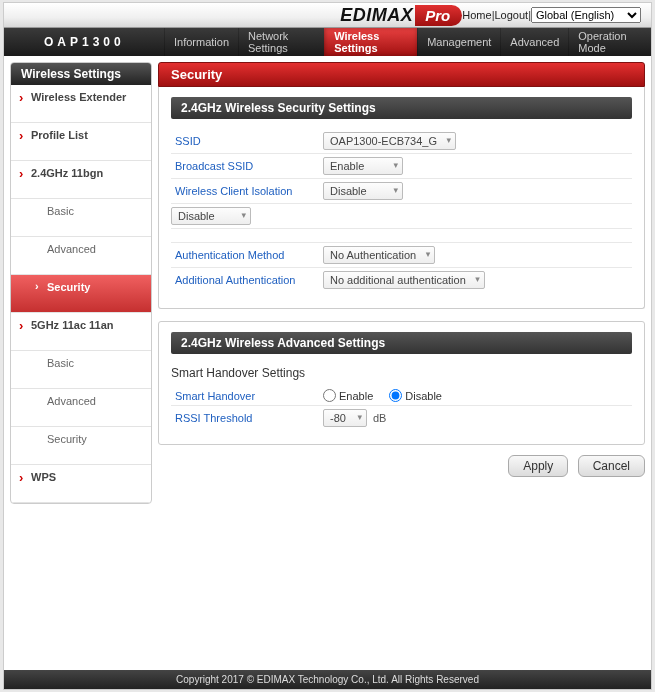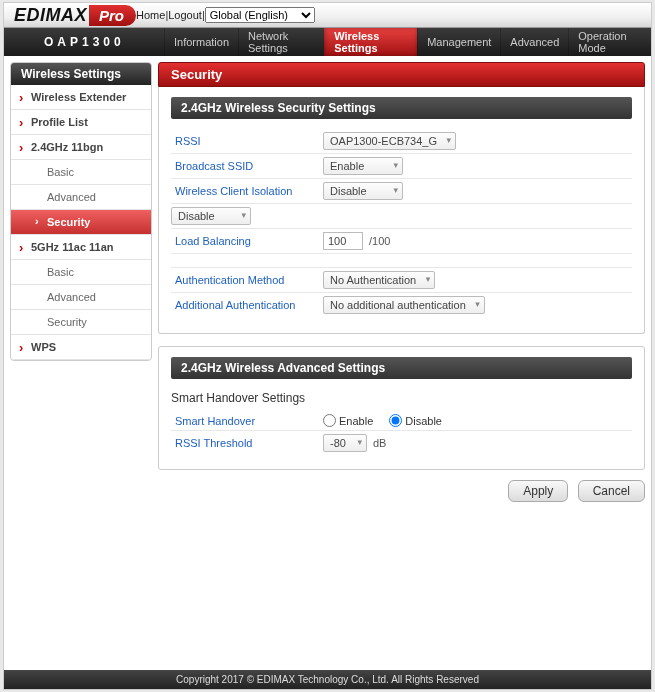--- a/index.html
+++ b/index.html
@@ -19,21 +19,21 @@
     min-height: 688px;
     display: flex;
     flex-direction: column;
   }
   
   .header {
     height: 24px;
     background: linear-gradient(to bottom, #fff 0%, #f0f0f0 60%, #d8d8d8 100%);
     display: flex;
     align-items: center;
-    justify-content: flex-start;
+    justify-content: flex-end;
     padding: 12px 10px;
     border-bottom: 1px solid #999;
   }
   .logo { display: flex; align-items: center; font-weight: bold; font-style: italic; font-size: 18px; }
   .logo-edimax { color: #111; letter-spacing: 0.5px;}
   .logo-pro {
     background: linear-gradient(to bottom, #e03030, #a01010);
     color: #fff; padding: 2px 12px 2px 10px;
     border-radius: 0 14px 14px 0;
     margin-left: 2px;
@@ -95,21 +95,21 @@
   }
   .sidebar-title {
     background: linear-gradient(to bottom, #555, #222);
     color: #fff;
     font-weight: bold;
     font-size: 12px;
     padding: 4px 10px;
   }
   .sb-item {
     border-bottom: 1px solid #e3e3e3;
-    padding: 6px 8px 6px 20px;
+    padding: 6px 8px 19px 20px;
     font-size: 11px;
     color: #555;
     position: relative;
     cursor: pointer;
   }
   .sb-item.top { font-weight: bold; color: #444; }
   .sb-item.top::before {
     content: "›";
     color: #c00;
     position: absolute; left: 8px; top: 5px;
@@ -280,21 +280,21 @@
       <div class="sb-item top">WPS</div>
     </div>
 
     <div class="content">
       <div class="content-title">Security</div>
 
       <div class="panel">
         <div class="section-bar">2.4GHz Wireless Security Settings</div>
 
         <div class="form-row">
-          <div class="form-label">RSSI</div>
+          <div class="form-label">SSID</div>
           <div class="form-value">
             <div class="sel w120">
                 <span>OAP1300-ECB734_G</span>
               </div>
           </div>
         </div>
         <div class="form-row">
           <div class="form-label">Broadcast SSID</div>
           <div class="form-value">
             <div class="sel">
@@ -308,27 +308,20 @@
             <div class="sel">
                 <span>Disable</span>
               </div>
           </div>
         </div>
         <div class="form-row">
           <div class="form-value">
             <div class="sel">
                 <span>Disable</span>
               </div>
-          </div>
-        </div>
-        <div class="form-row">
-          <div class="form-label">Load Balancing</div>
-          <div class="form-value">
-            <input class="txt" value="100" style="">
-            <span class="suffix">/100</span>
           </div>
         </div>
 
         <div class="spacer-row"></div>
 
         <div class="form-row">
           <div class="form-label">Authentication Method</div>
           <div class="form-value">
             <div class="sel" style="min-width:110px">
                 <span>No Authentication</span>

